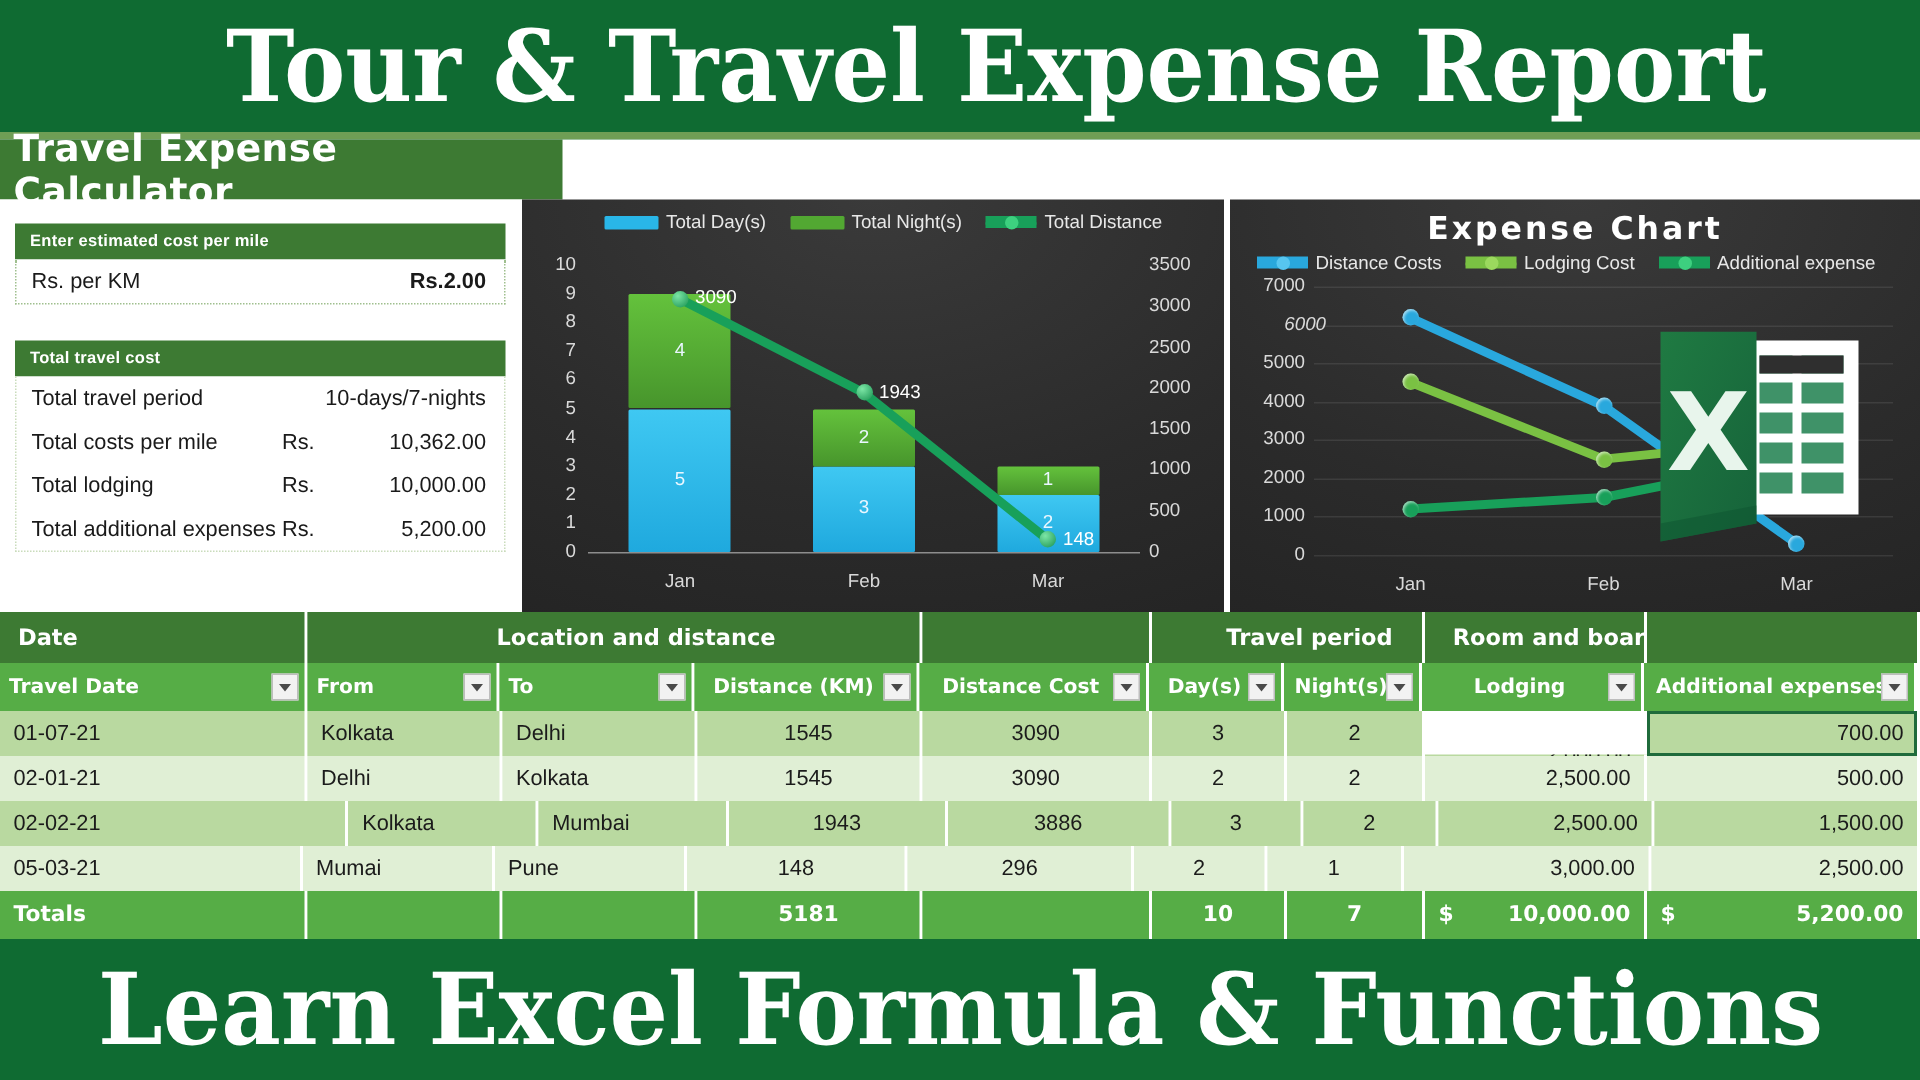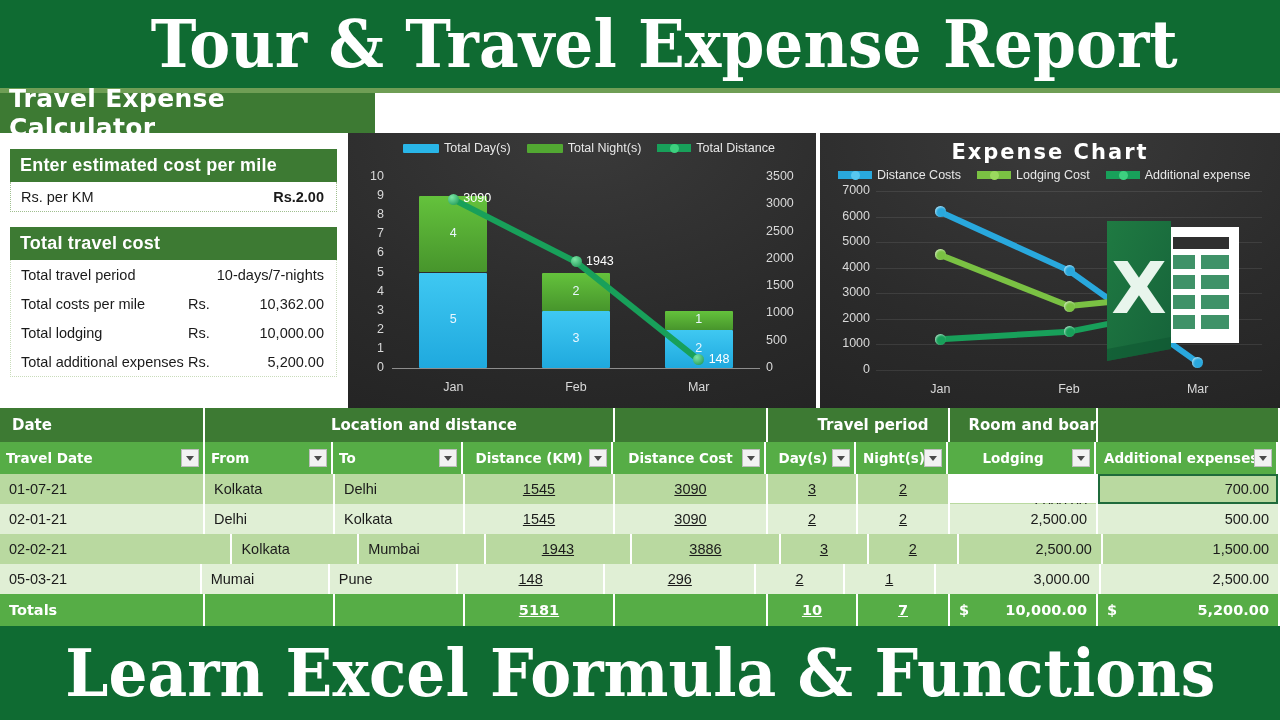--- a/index.html
+++ b/index.html
@@ -26,21 +26,21 @@
 
   
   #calc-title-bar{position:absolute;left:0;top:0;width:375px;height:40px;background:#3d7a33;display:flex;align-items:center;}
   #calc-title{color:#ffffff;font-size:25px;font-weight:bold;padding-left:9px;letter-spacing:.3px;
                font-family:"DejaVu Sans",sans-serif;}
 
   
   #left-panel{position:absolute;left:0;top:40px;width:348px;height:275px;background:#ffffff;}
 
   .grp{position:absolute;left:10px;width:327px;}
-  .grp-head{background:#3d7a33;color:#fff;font-size:18px;font-weight:bold;
+  .grp-head{background:#3d7a33;color:#fff;font-size:11px;font-weight:bold;
             padding:6px 0 6px 10px;letter-spacing:.2px;}
   .grp-body{border:1px dotted #9fbf8e;border-top:none;background:#fff;}
   .row{display:flex;align-items:center;height:29px;padding:0 12px 0 10px;font-size:14.5px;color:#1a1a1a;}
   .row .lbl{flex:1;}
   .row .cur{width:40px;text-align:left;}
   .row .val{width:96px;text-align:right;}
   .row .val-wide{text-align:right;}
   .row.bold .val,.row.bold .lbl{font-weight:bold;}
 
   #grp-cost{top:16px;}
@@ -96,21 +96,21 @@
               width:16px;height:16px;background:#f2f2f2;border:1px solid #bdbdbd;
               display:flex;align-items:center;justify-content:center;}
   .filter-btn i{display:block;width:0;height:0;border-left:4px solid transparent;
                 border-right:4px solid transparent;border-top:5px solid #4a4a4a;}
 
   .drow{height:30px;}
   .drow .tcell{font-size:14.5px;color:#1b1b1b;border-right:2px solid #ffffff;padding:0 9px;}
   .drow.odd .tcell{background:#b9d9a0;}
   .drow.even .tcell{background:#e0efd5;}
   .c-left{justify-content:flex-start;}
-  .c-center{justify-content:center;text-decoration:underline;}
+  .c-center{justify-content:center;}
   .c-right{justify-content:flex-end;}
 
   #tot-row{height:32px;}
   #tot-row .tcell{background:#56ad46;color:#ffffff;font-size:14.5px;font-weight:bold;
                   border-right:2px solid #ffffff;padding:0 9px;font-family:"DejaVu Sans",sans-serif;}
   .money{display:flex;width:100%;justify-content:space-between;align-items:center;}
 
   .sel-cell{box-shadow:inset 0 0 0 2px #1f6b3b;}
 </style>
 </head>
@@ -257,21 +257,21 @@
           <span class="lg-line" style="background:#18a05a">
             <span class="dot" style="background:#3dd07f"></span>
           </span>
           <span>Additional expense</span>
         </div>
       </div>
       <div id="c2-plot">
           <div class="gridline" style="left: 56px; top: 58px; width: 386px;"></div>
           <div class="ytick" style="left: 2px; width: 48px; top: 50px;">7000</div>
           <div class="gridline" style="left: 56px; top: 83.5714px; width: 386px;"></div>
-          <div class="ytick" style="left: 2px; width: 48px; top: 75.5714px;">6000</div>
+          <div class="ytick" style="left: 16px; width: 48px; top: 75.5714px; font-style: italic;">6000</div>
           <div class="gridline" style="left: 56px; top: 109.143px; width: 386px;"></div>
           <div class="ytick" style="left: 2px; width: 48px; top: 101.143px;">5000</div>
           <div class="gridline" style="left: 56px; top: 134.714px; width: 386px;"></div>
           <div class="ytick" style="left: 2px; width: 48px; top: 126.714px;">4000</div>
           <div class="gridline" style="left: 56px; top: 160.286px; width: 386px;"></div>
           <div class="ytick" style="left: 2px; width: 48px; top: 152.286px;">3000</div>
           <div class="gridline" style="left: 56px; top: 185.857px; width: 386px;"></div>
           <div class="ytick" style="left: 2px; width: 48px; top: 177.857px;">2000</div>
           <div class="gridline" style="left: 56px; top: 211.429px; width: 386px;"></div>
           <div class="ytick" style="left: 2px; width: 48px; top: 203.429px;">1000</div>

